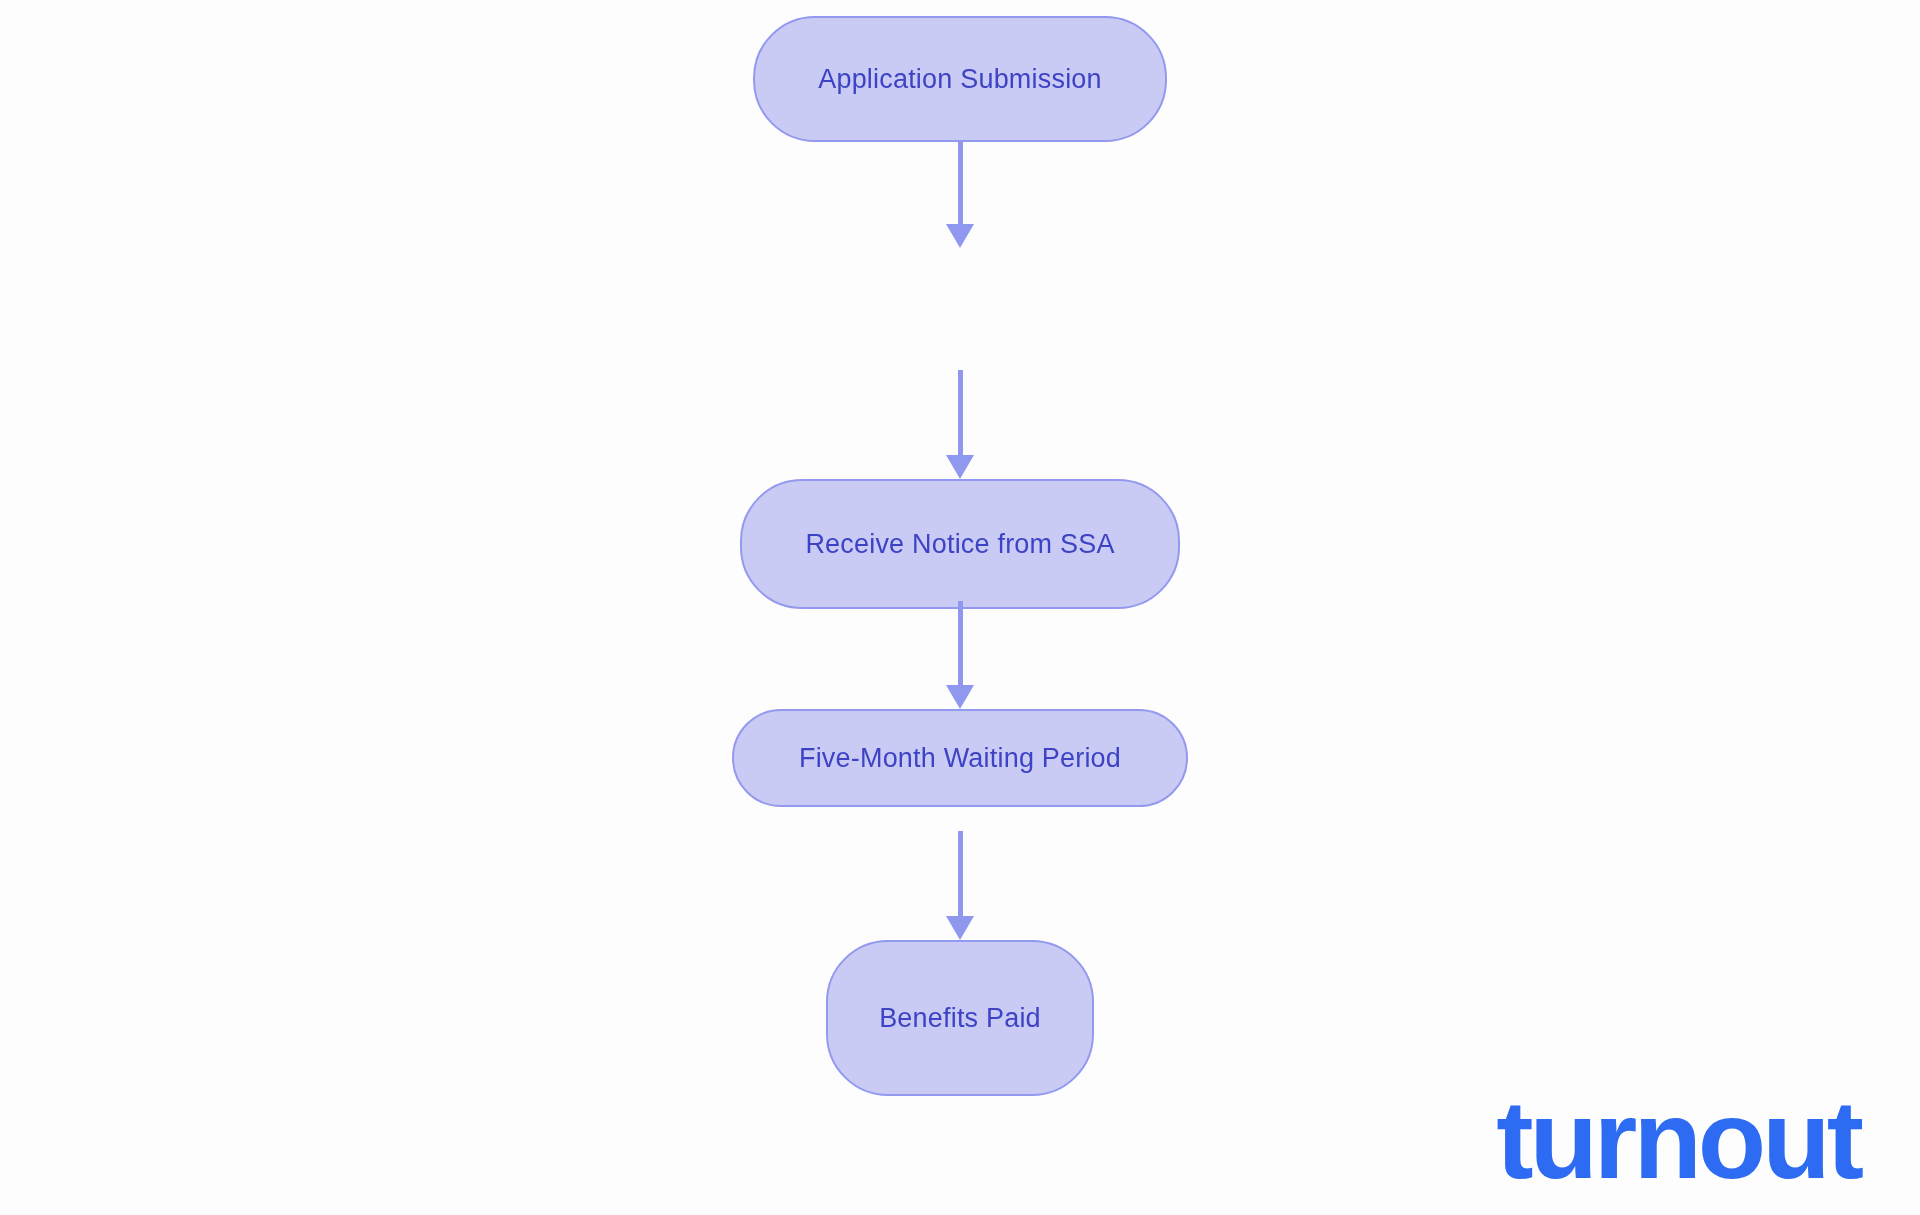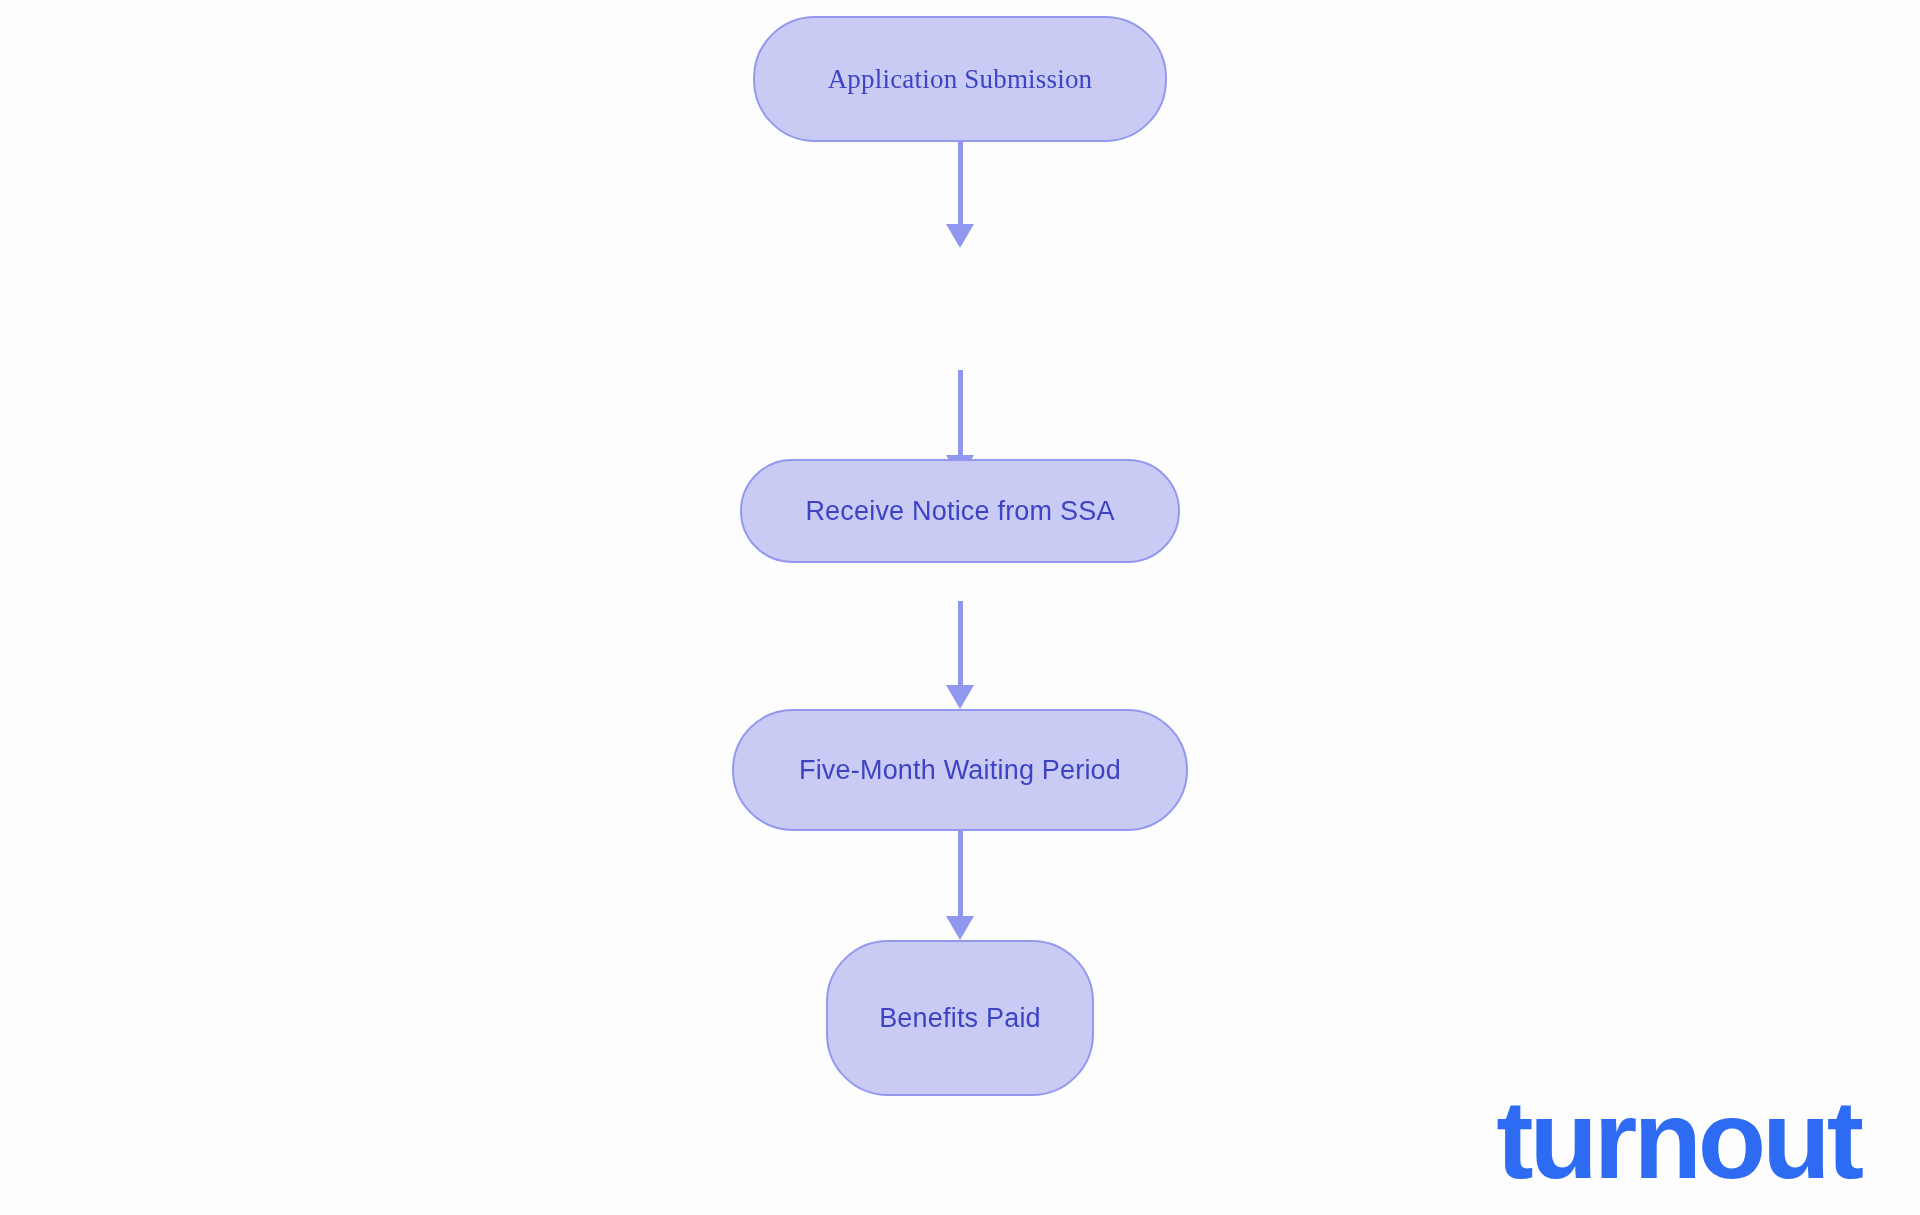--- a/index.html
+++ b/index.html
@@ -25,24 +25,24 @@
     color: var(--node_text, #3d43c4);
     border-radius: 62px;
     display: flex;
     align-items: center;
     justify-content: center;
     text-align: center;
     font-size: 27px;
     letter-spacing: 0.2px;
   }
 
-  .n1 { left: 753px; top: 16px;  width: 414px; height: 126px; font-family: Liberation Serif, serif; }
+  .n1 { left: 753px; top: 16px;  width: 414px; height: 126px; }
   .n2 { left: 687px; top: 248px; width: 546px; height: 122px; }
-  .n3 { left: 740px; top: 459px; width: 440px; height: 104px; }
-  .n4 { left: 732px; top: 709px; width: 456px; height: 122px; }
+  .n3 { left: 740px; top: 479px; width: 440px; height: 130px; }
+  .n4 { left: 732px; top: 709px; width: 456px; height: 98px; }
   .n5 { left: 826px; top: 940px; width: 268px; height: 156px; }
 
   .arrow {
     position: absolute;
     left: 946px;            
     width: 28px;
     display: flex;
     flex-direction: column;
     align-items: center;
   }

